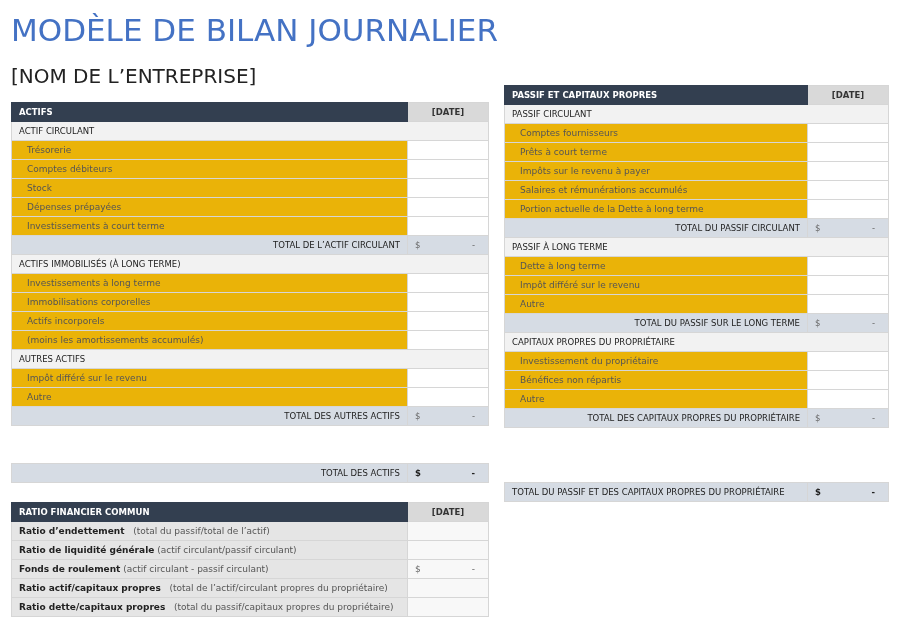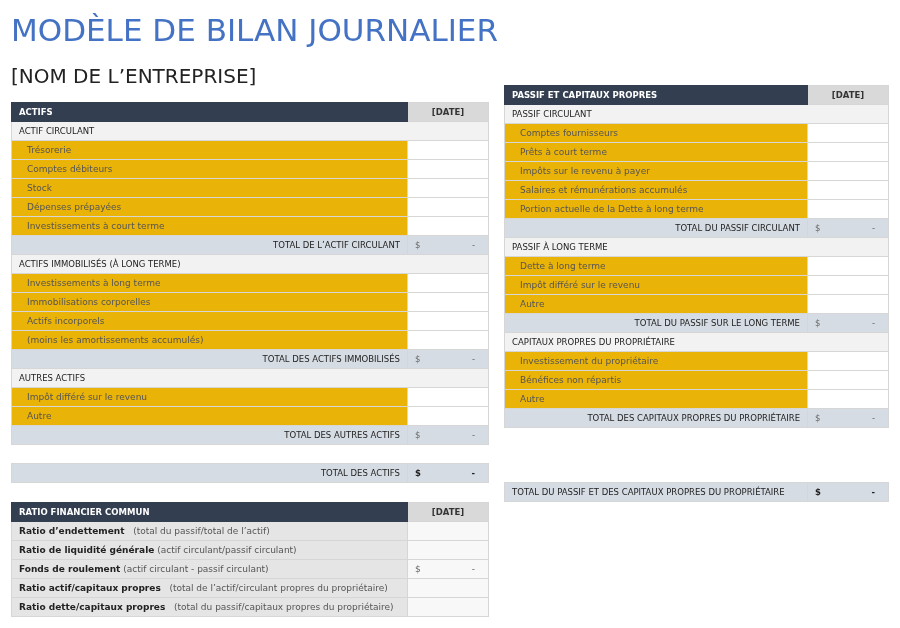--- a/index.html
+++ b/index.html
@@ -81,27 +81,20 @@
         <td class="val"></td>
       </tr>
   <tr class="item">
         <td class="lbl">Actifs incorporels</td>
         <td class="val"></td>
       </tr>
   <tr class="item">
         <td class="lbl">(moins les amortissements accumulés)</td>
         <td class="val"></td>
       </tr>
-  <tr class="total">
-        <td class="lbl">TOTAL DES ACTIFS IMMOBILISÉS</td>
-        <td class="val">
-          <span class="dollar">$</span>
-          <span class="dash">-</span>
-        </td>
-      </tr>
   <tr class="section">
         <td colspan="2">AUTRES ACTIFS</td>
       </tr>
   <tr class="item">
         <td class="lbl">Impôt différé sur le revenu</td>
         <td class="val"></td>
       </tr>
   <tr class="item">
         <td class="lbl">Autre</td>
         <td class="val"></td>

